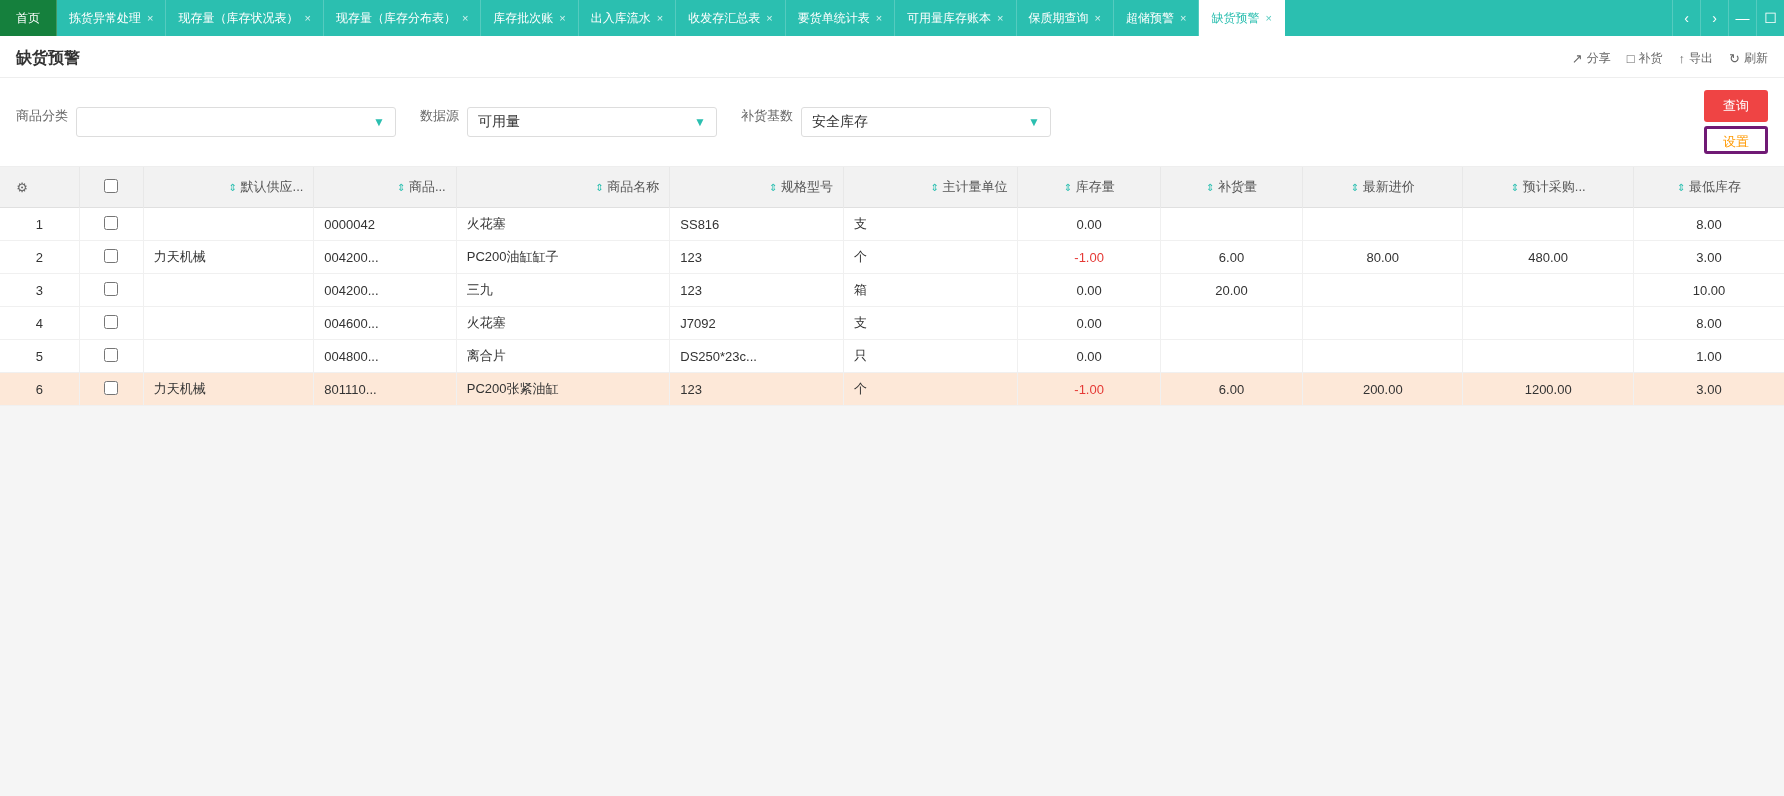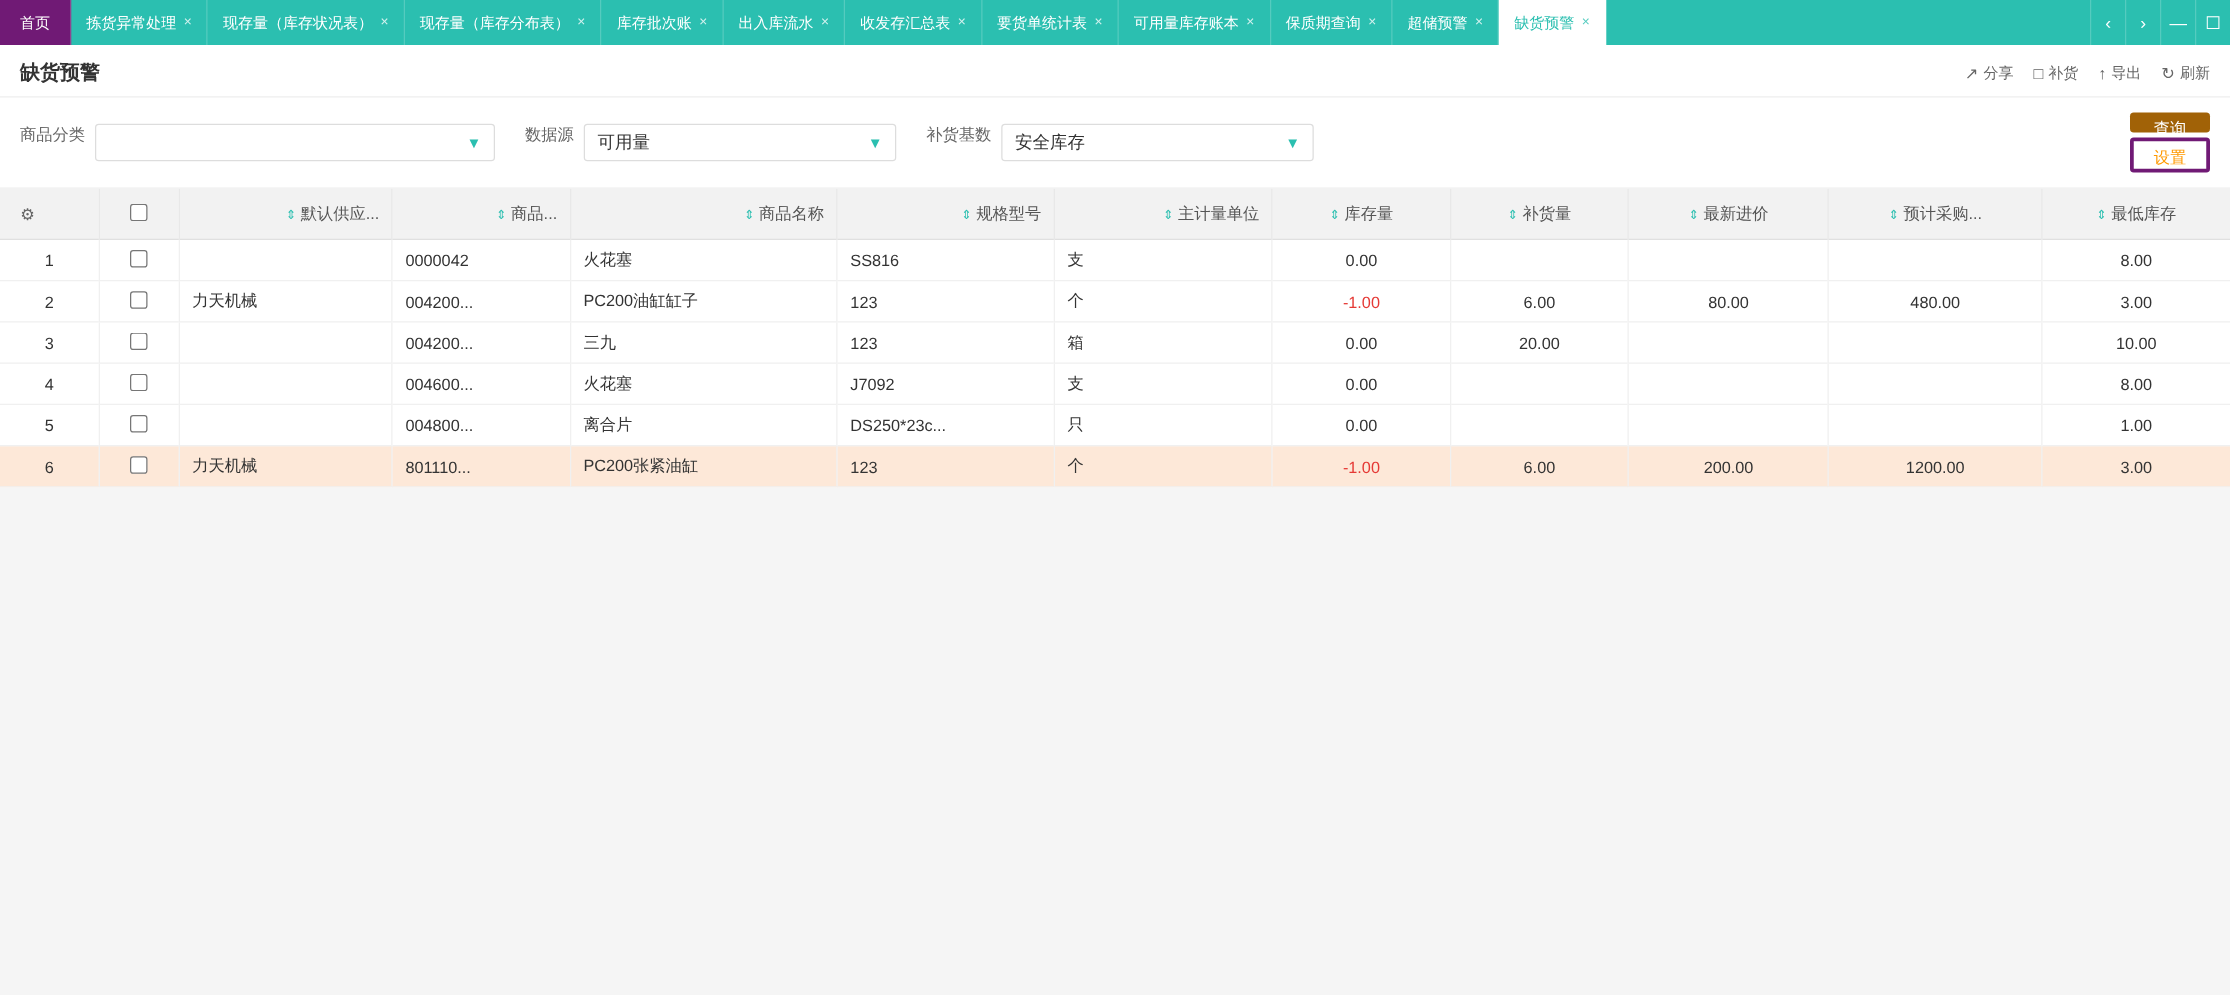--- a/index.html
+++ b/index.html
@@ -21,21 +21,21 @@
       height: 36px;
       color: #fff;
       font-size: 12px;
       cursor: pointer;
       white-space: nowrap;
       border-right: 1px solid rgba(255,255,255,0.2);
       position: relative;
       flex-shrink: 0;
     }
     .tab-item:first-child {
-      background: #701a75;
+      background: #15803d;
       padding: 18px 16px;
     }
     .tab-item.active {
       background: #fff;
       color: #2bbfb0;
     }
     .tab-item .close-icon {
       margin-left: 6px;
       font-size: 11px;
       opacity: 0.8;
@@ -136,28 +136,28 @@
       color: #2bbfb0;
       font-size: 12px;
     }
     .filter-actions {
       margin-left: auto;
       display: flex;
       flex-direction: column;
       gap: 4px;
     }
     .btn-query {
-      background: #a16207;
+      background: #ef4444;
       color: #fff;
       border: none;
       border-radius: 3px;
       padding: 4px 16px;
       cursor: pointer;
       font-size: 13px;
-      height: 16px;
+      height: 32px;
     }
     .btn-settings {
       background: #fff;
       color: #f90;
       border: 3px solid #701a75;
       border-radius: 3px;
       padding: 4px 16px;
       cursor: pointer;
       font-size: 13px;
       height: 28px;

